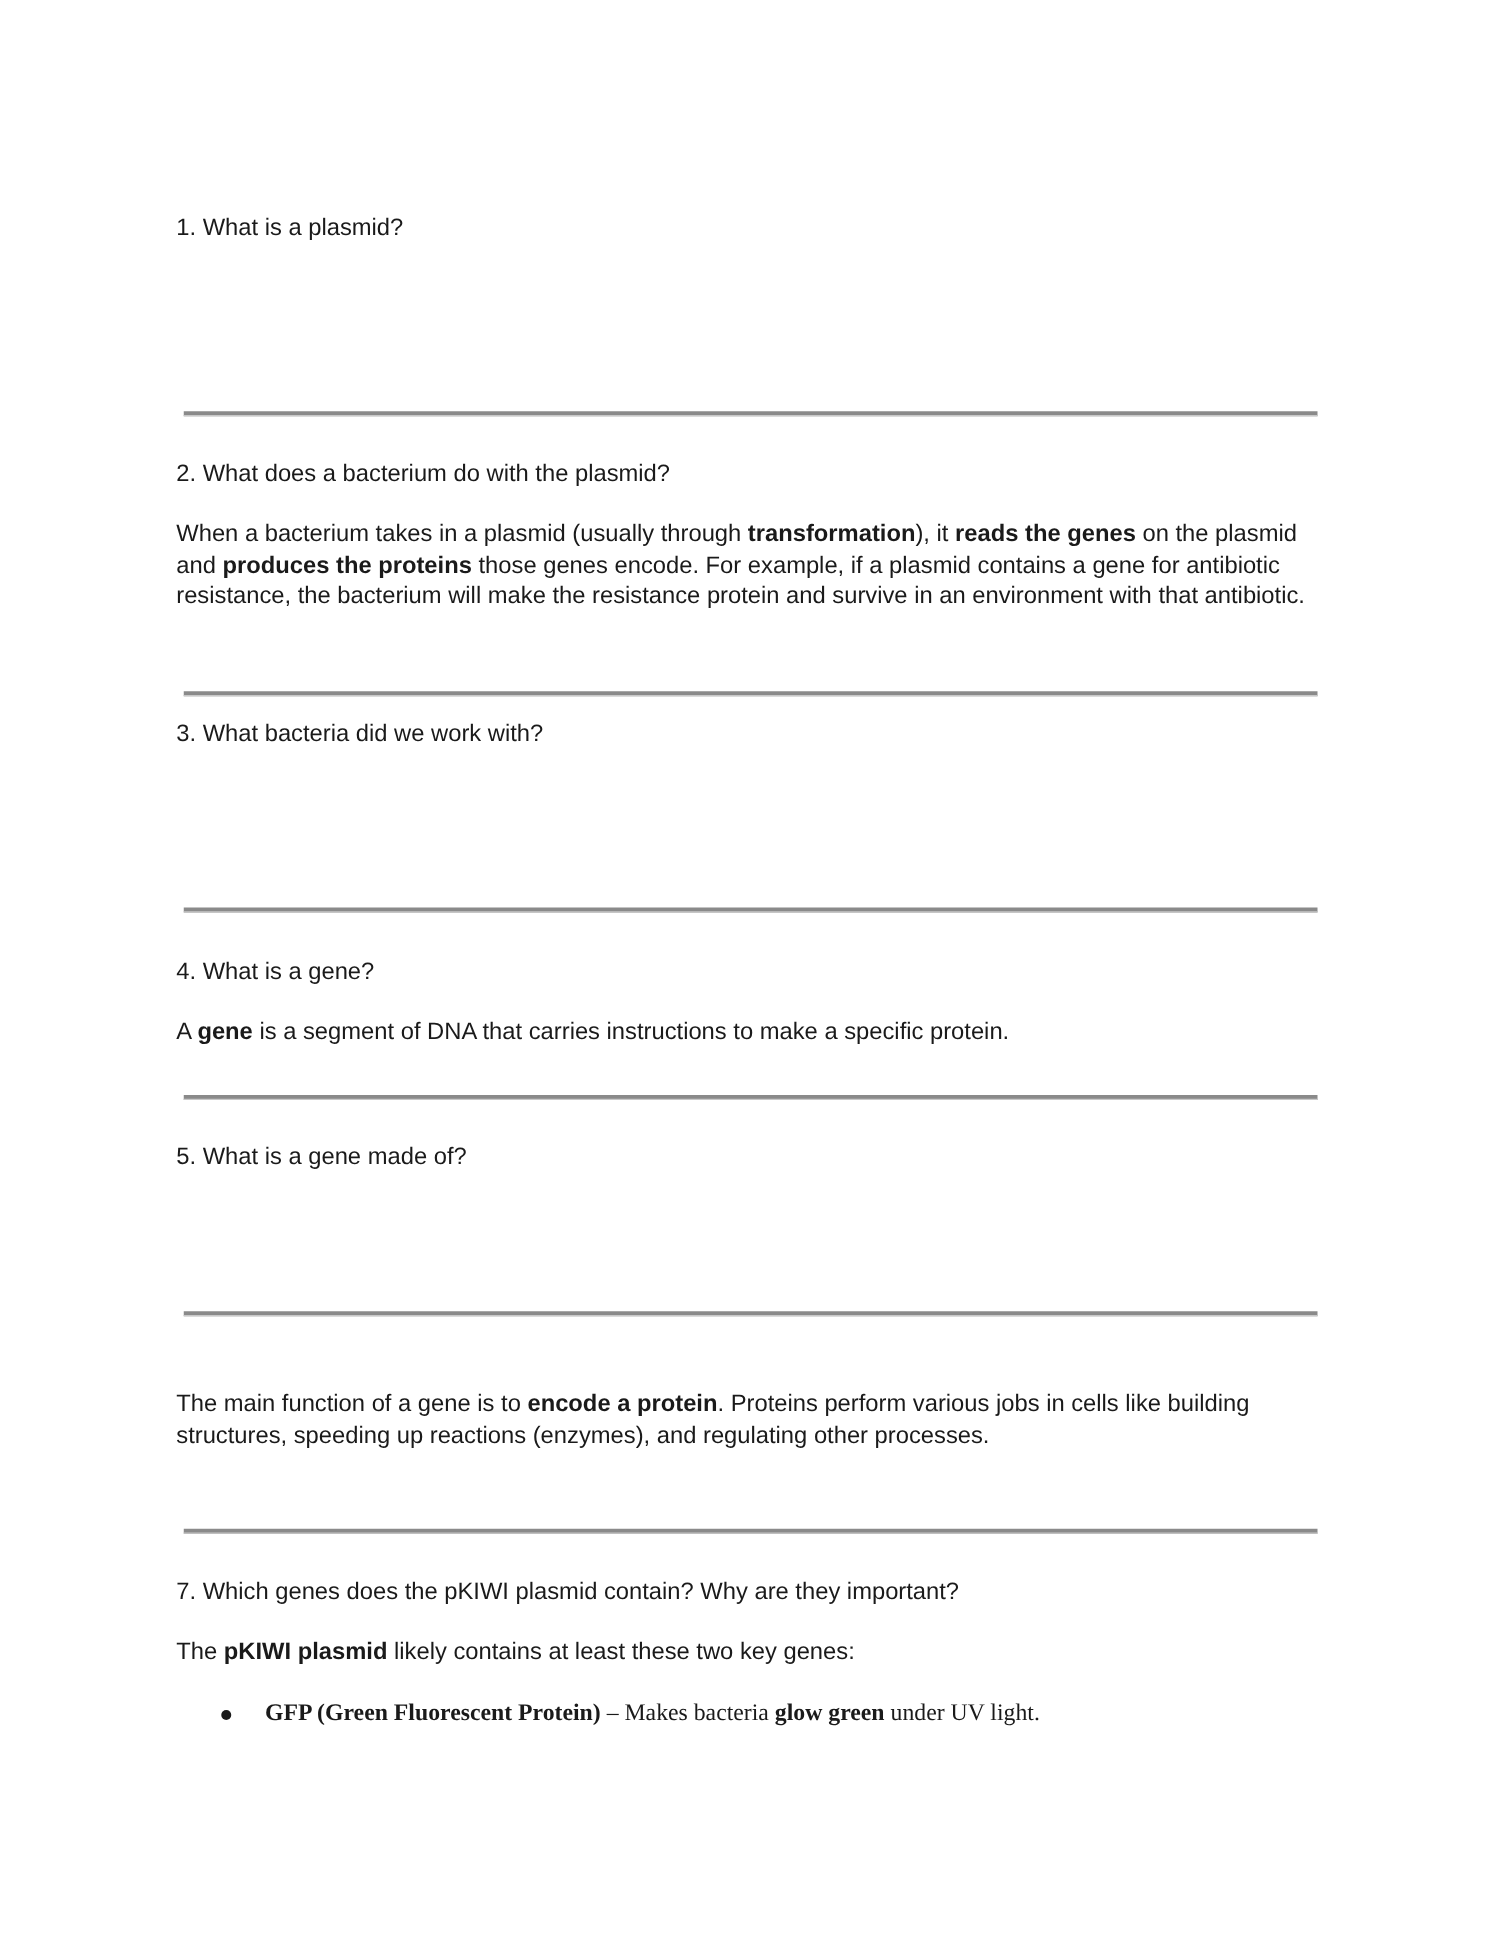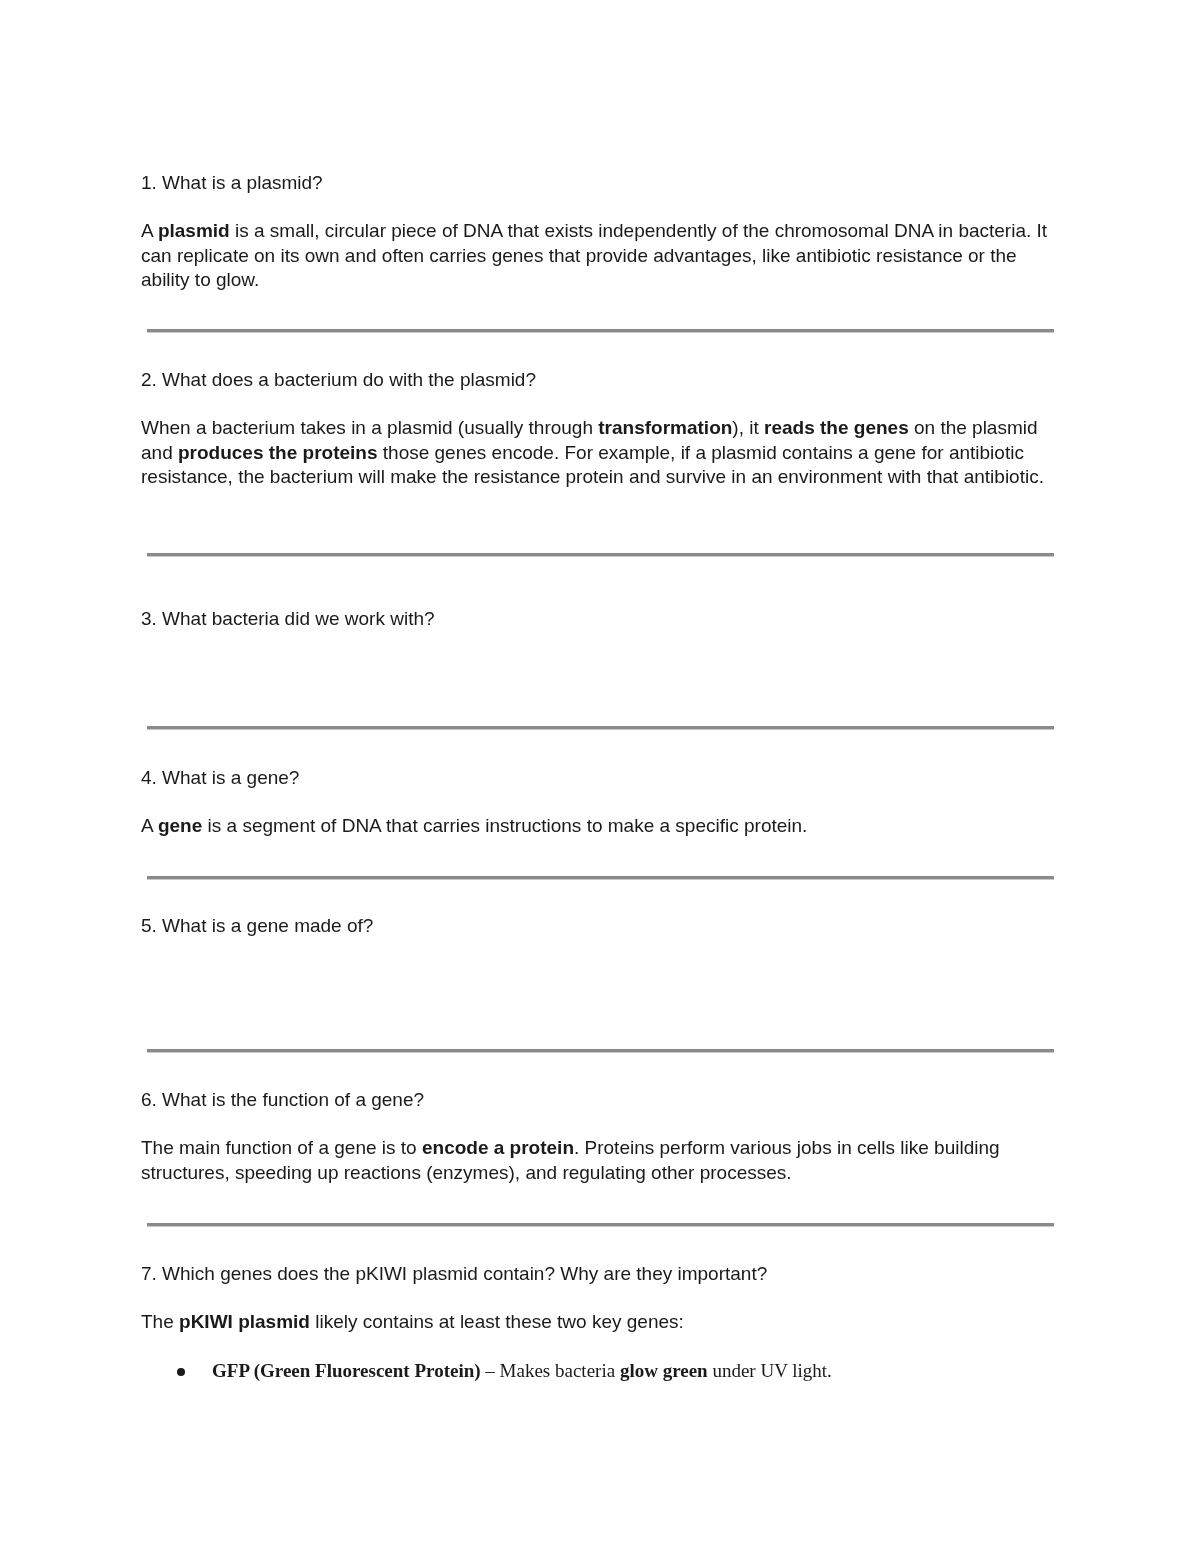--- a/index.html
+++ b/index.html
@@ -14,48 +14,46 @@
   ul.genes { list-style: none; padding: 0; margin: 24px 0 0 0; }
   ul.genes li { font-size: 19px; line-height: 24px; position: relative; padding-left: 71px; font-family: Liberation Serif, serif; }
   .bullet { position: absolute; left: 36px; top: 9px; width: 8px; height: 8px; background: #1a1a1a; border-radius: 50%; }
 </style>
 </head>
 <body>
 
 <div class="page">
   <div class="q" style="top:171px">
     <h3 class="q-title">1. What is a plasmid?</h3>
-    <p class="q-body">A <b>plasmid</b> is a small, circular piece of DNA that exists independently of the chromosomal DNA in bacteria. It can replicate on its own and often carries genes that provide advantages, like antibiotic resistance or the ability to glow.</p>
   </div>
   <div class="rule" style="top:329px"></div>
 
   <div class="q" style="top:368px">
     <h3 class="q-title">2. What does a bacterium do with the plasmid?</h3>
     <p class="q-body">When a bacterium takes in a plasmid (usually through <b>transformation</b>), it <b>reads the genes</b> on the plasmid and <b>produces the proteins</b> those genes encode. For example, if a plasmid contains a gene for antibiotic resistance, the bacterium will make the resistance protein and survive in an environment with that antibiotic.</p>
   </div>
   <div class="rule" style="top:553px"></div>
 
-  <div class="q" style="top:607px">
+  <div class="q" style="top:576px">
     <h3 class="q-title">3. What bacteria did we work with?</h3>
   </div>
   <div class="rule" style="top:726px"></div>
 
   <div class="q" style="top:766px">
     <h3 class="q-title">4. What is a gene?</h3>
     <p class="q-body">A <b>gene</b> is a segment of DNA that carries instructions to make a specific protein.</p>
   </div>
   <div class="rule" style="top:876px"></div>
 
   <div class="q" style="top:914px">
     <h3 class="q-title">5. What is a gene made of?</h3>
   </div>
   <div class="rule" style="top:1049px"></div>
 
   <div class="q" style="top:1088px">
-    <h3 class="q-title">6. What is the function of a gene?</h3>
     <p class="q-body">The main function of a gene is to <b>encode a protein</b>. Proteins perform various jobs in cells like building structures, speeding up reactions (enzymes), and regulating other processes.</p>
   </div>
   <div class="rule" style="top:1223px"></div>
 
   <div class="q" style="top:1262px">
     <h3 class="q-title">7. Which genes does the pKIWI plasmid contain? Why are they important?</h3>
     <p class="q-body">The <b>pKIWI plasmid</b> likely contains at least these two key genes:</p>
     <ul class="genes">
       <li>
         <span class="bullet"></span>

